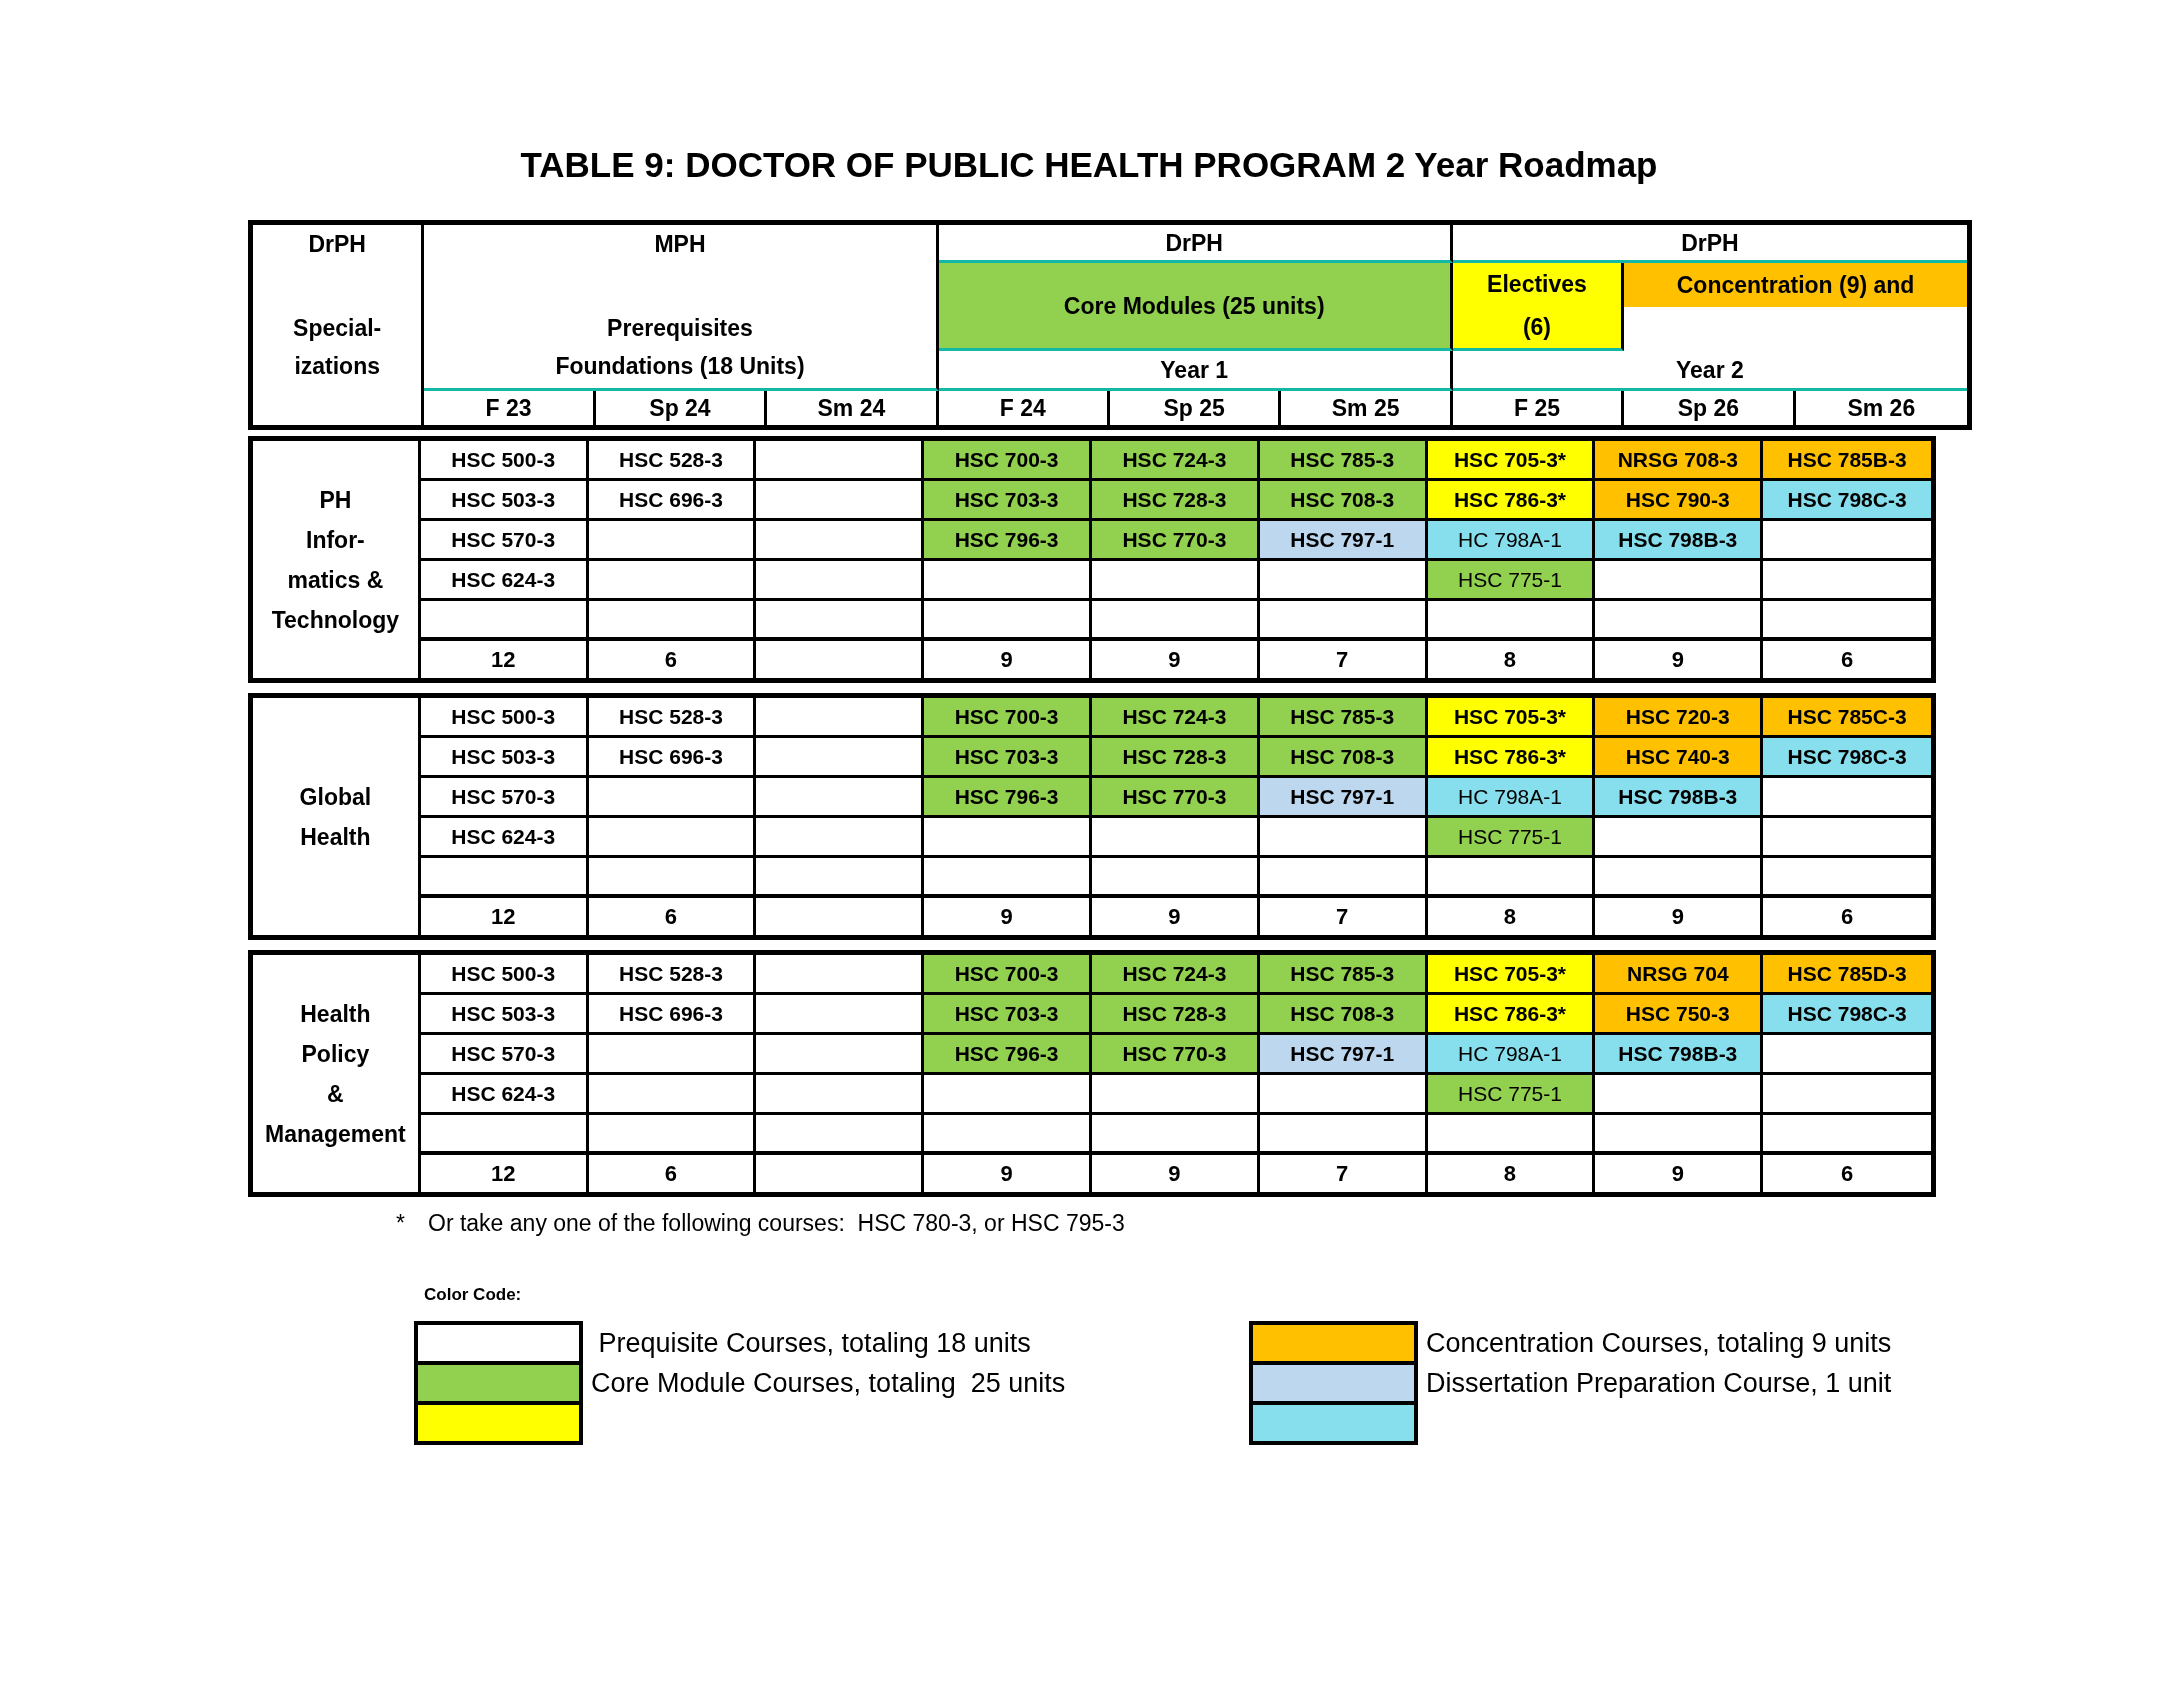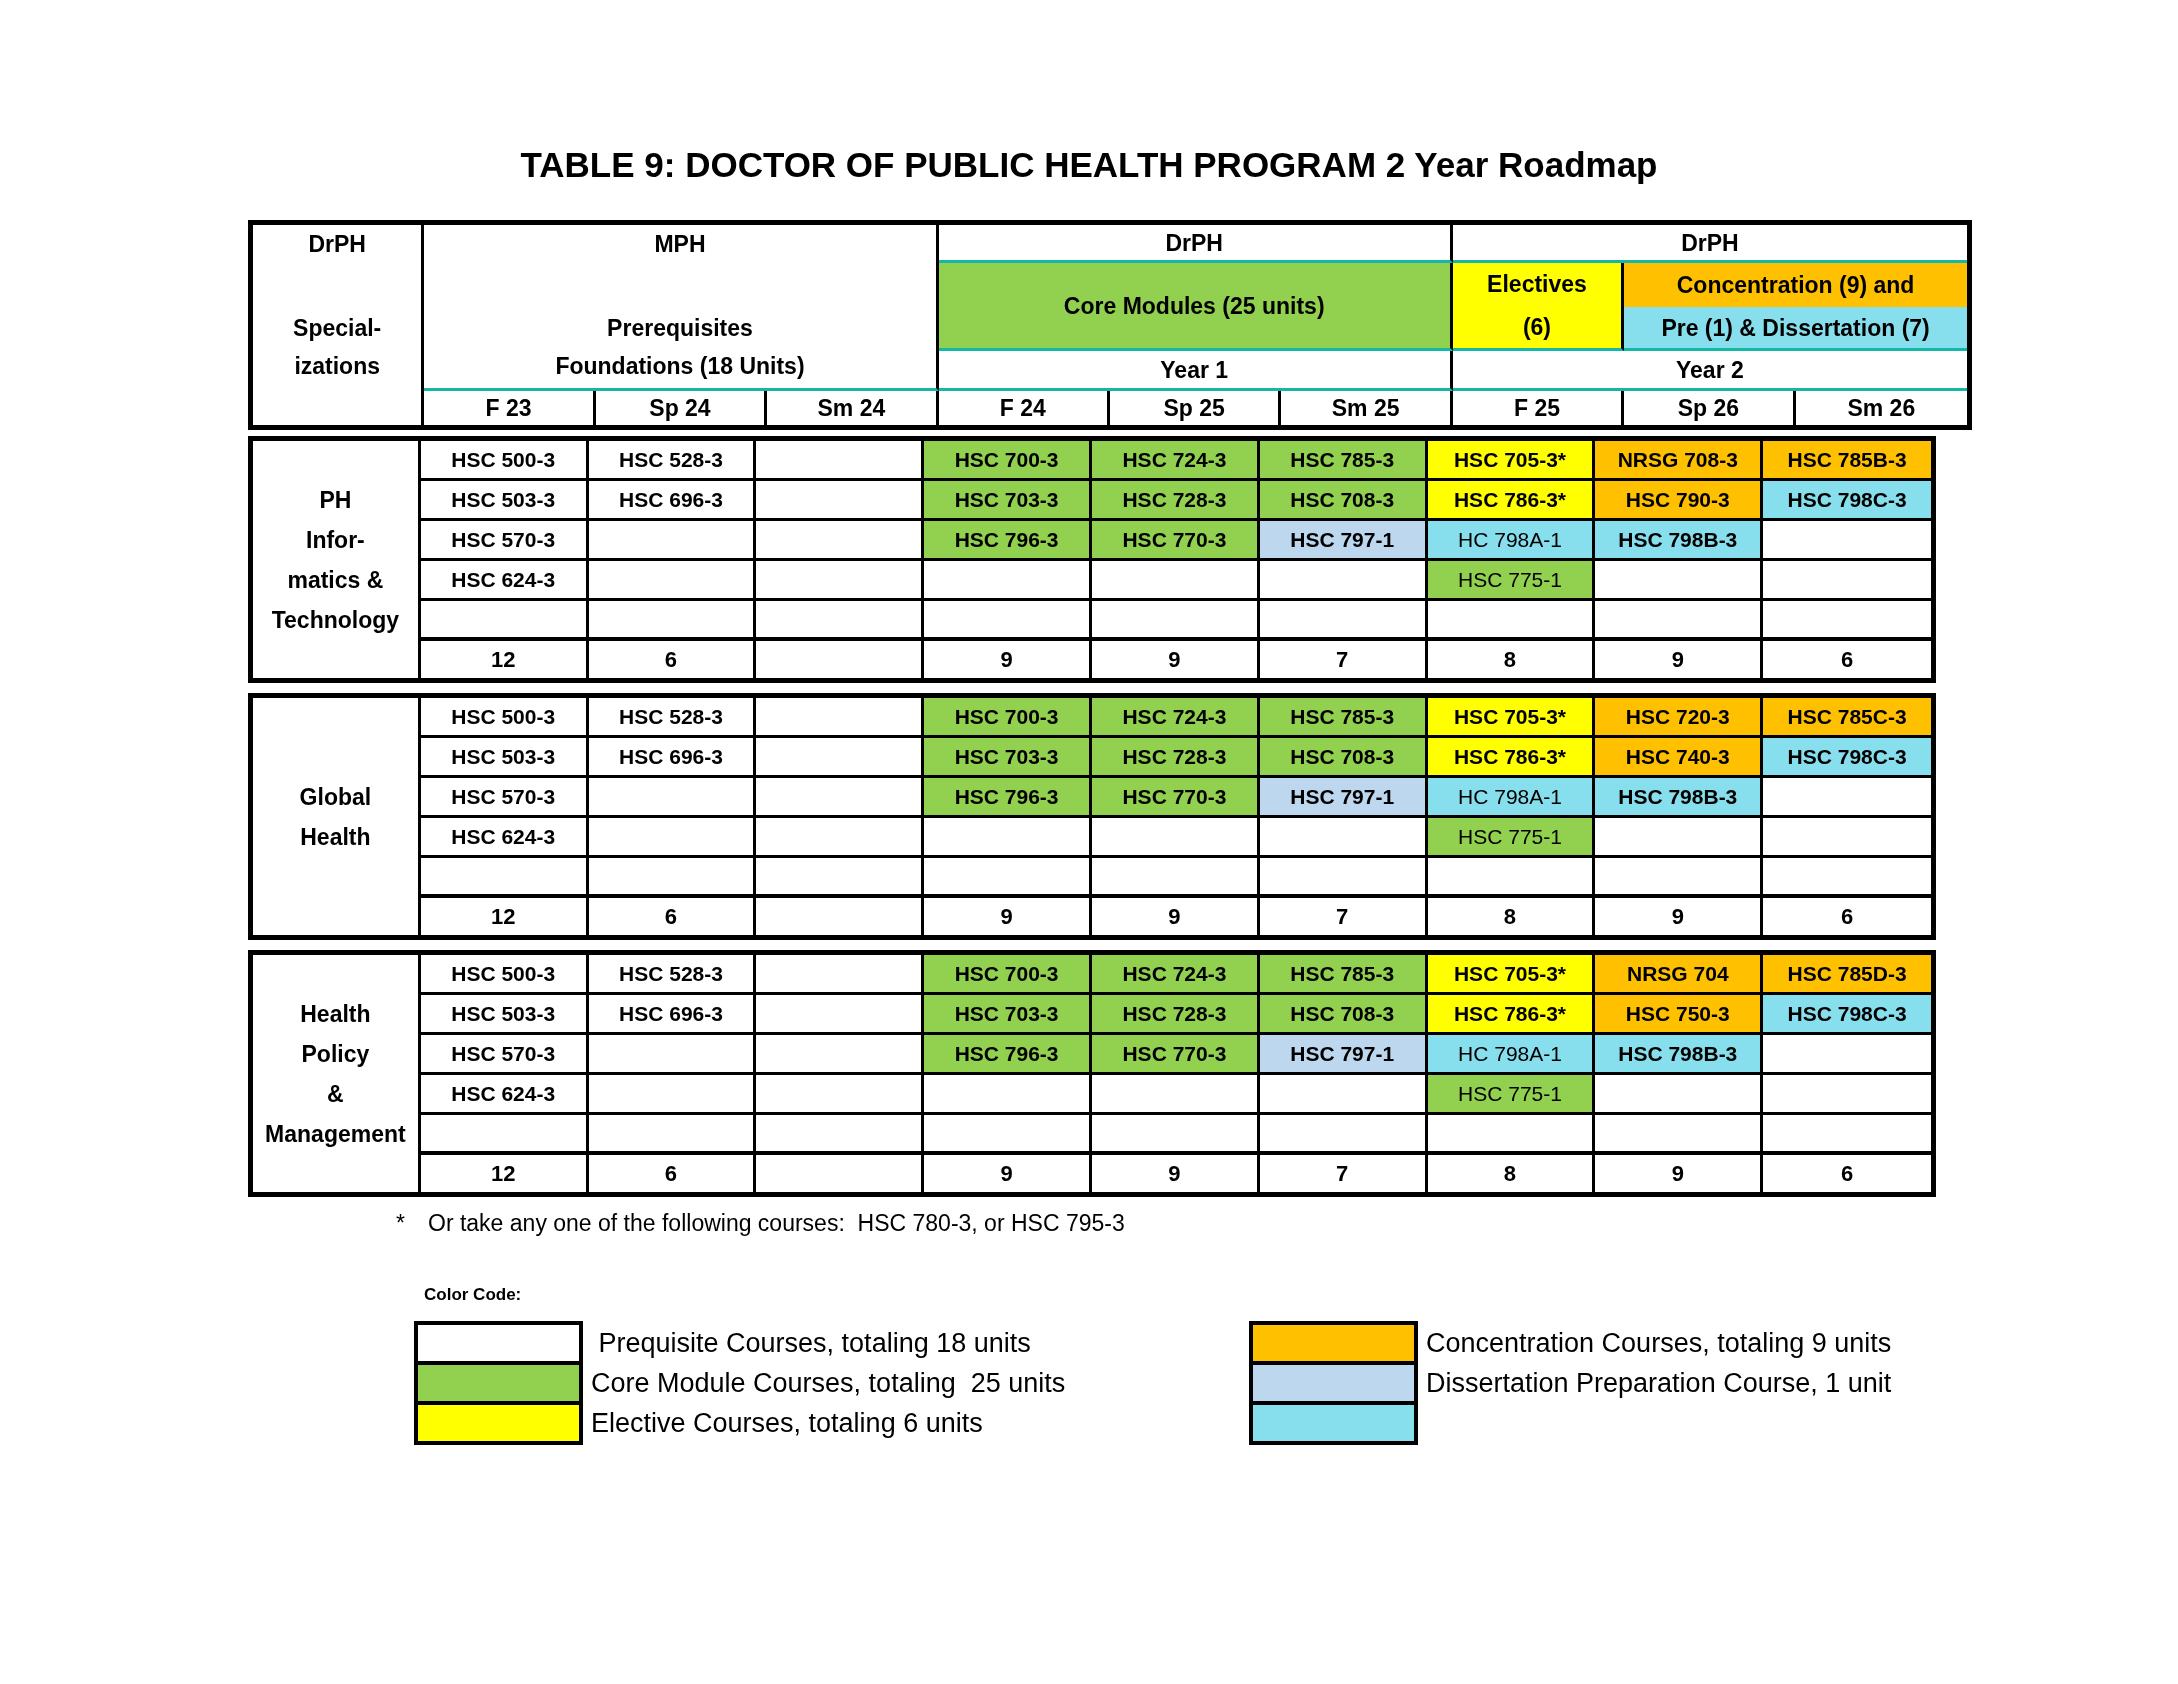--- a/index.html
+++ b/index.html
@@ -82,21 +82,20 @@
       <div class="ml3">Foundations (18 Units)</div>
     </div>
     <div class="hcell d1t bR bB">DrPH</div>
     <div class="hcell d2t bB">DrPH</div>
     <div class="hcell band bR bB">Core Modules (25 units)</div>
     <div class="hcell electives bR bB">
       <div>Electives</div>
       <div>(6)</div>
     </div>
     <div class="hcell conc">Concentration (9) and</div>
-    <div class="hcell diss bB">Pre (1) &amp; Dissertation (7)</div>
     <div class="hcell y1 bR bB">Year 1</div>
     <div class="hcell y2 bB">Year 2</div>
     <div id="term-row" style="display:contents"><div class="hcell term bR" style="grid-column: 2;">F 23</div><div class="hcell term bR" style="grid-column: 3;">Sp 24</div><div class="hcell term bR" style="grid-column: 4;">Sm 24</div><div class="hcell term bR" style="grid-column: 5;">F 24</div><div class="hcell term bR" style="grid-column: 6;">Sp 25</div><div class="hcell term bR" style="grid-column: 7;">Sm 25</div><div class="hcell term bR" style="grid-column: 8;">F 25</div><div class="hcell term bR" style="grid-column: 9;">Sp 26</div><div class="hcell term" style="grid-column: 10;">Sm 26</div></div>
   </div>
 
   <div id="blocks">
       <div class="block">
         <div class="bspec">
           <div class="">PH</div>
           <div class="">Infor-</div>
@@ -292,21 +291,20 @@
       <div class="lrow">
         <div class="sw" style="background: rgb(255, 255, 255);"></div>
         <div class="lab"> Prequisite Courses, totaling 18 units</div>
       </div>
       <div class="lrow">
         <div class="sw" style="background: rgb(146, 208, 80);"></div>
         <div class="lab">Core Module Courses, totaling  25 units</div>
       </div>
       <div class="lrow">
         <div class="sw" style="background: rgb(255, 255, 0);"></div>
-        <div class="lab">Elective Courses, totaling 6 units</div>
       </div>
     </div>
   <div class="legend right" id="legend-right">
       <div class="lrow">
         <div class="sw" style="background: rgb(255, 192, 0);"></div>
         <div class="lab">Concentration Courses, totaling 9 units</div>
       </div>
       <div class="lrow">
         <div class="sw" style="background: rgb(189, 215, 238);"></div>
         <div class="lab">Dissertation Preparation Course, 1 unit</div>

